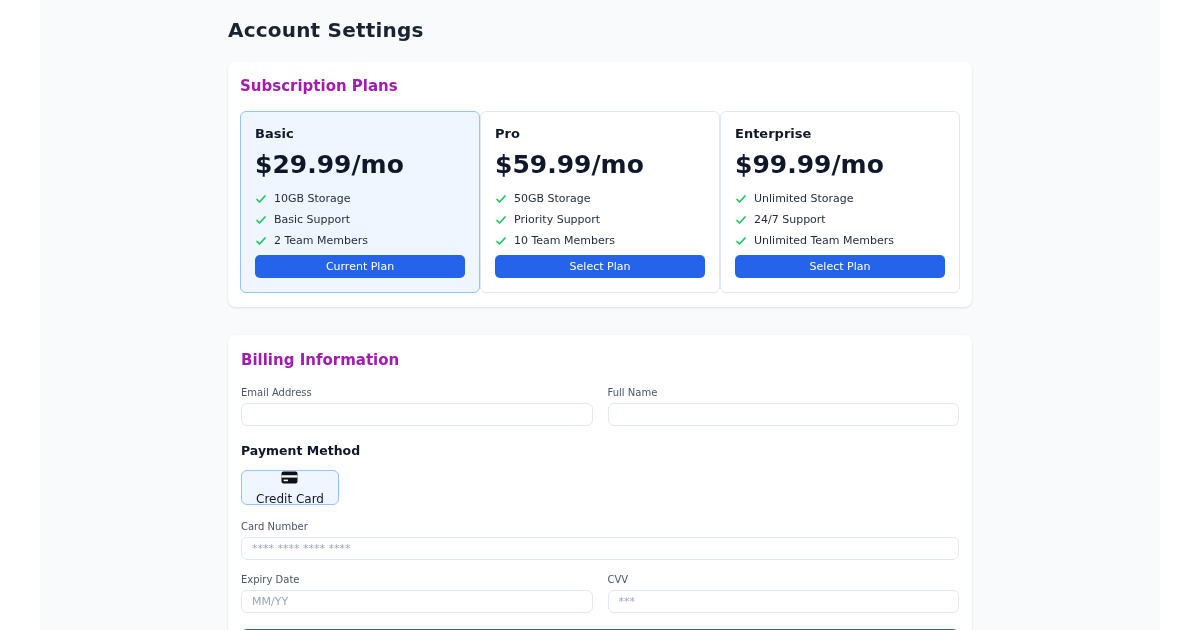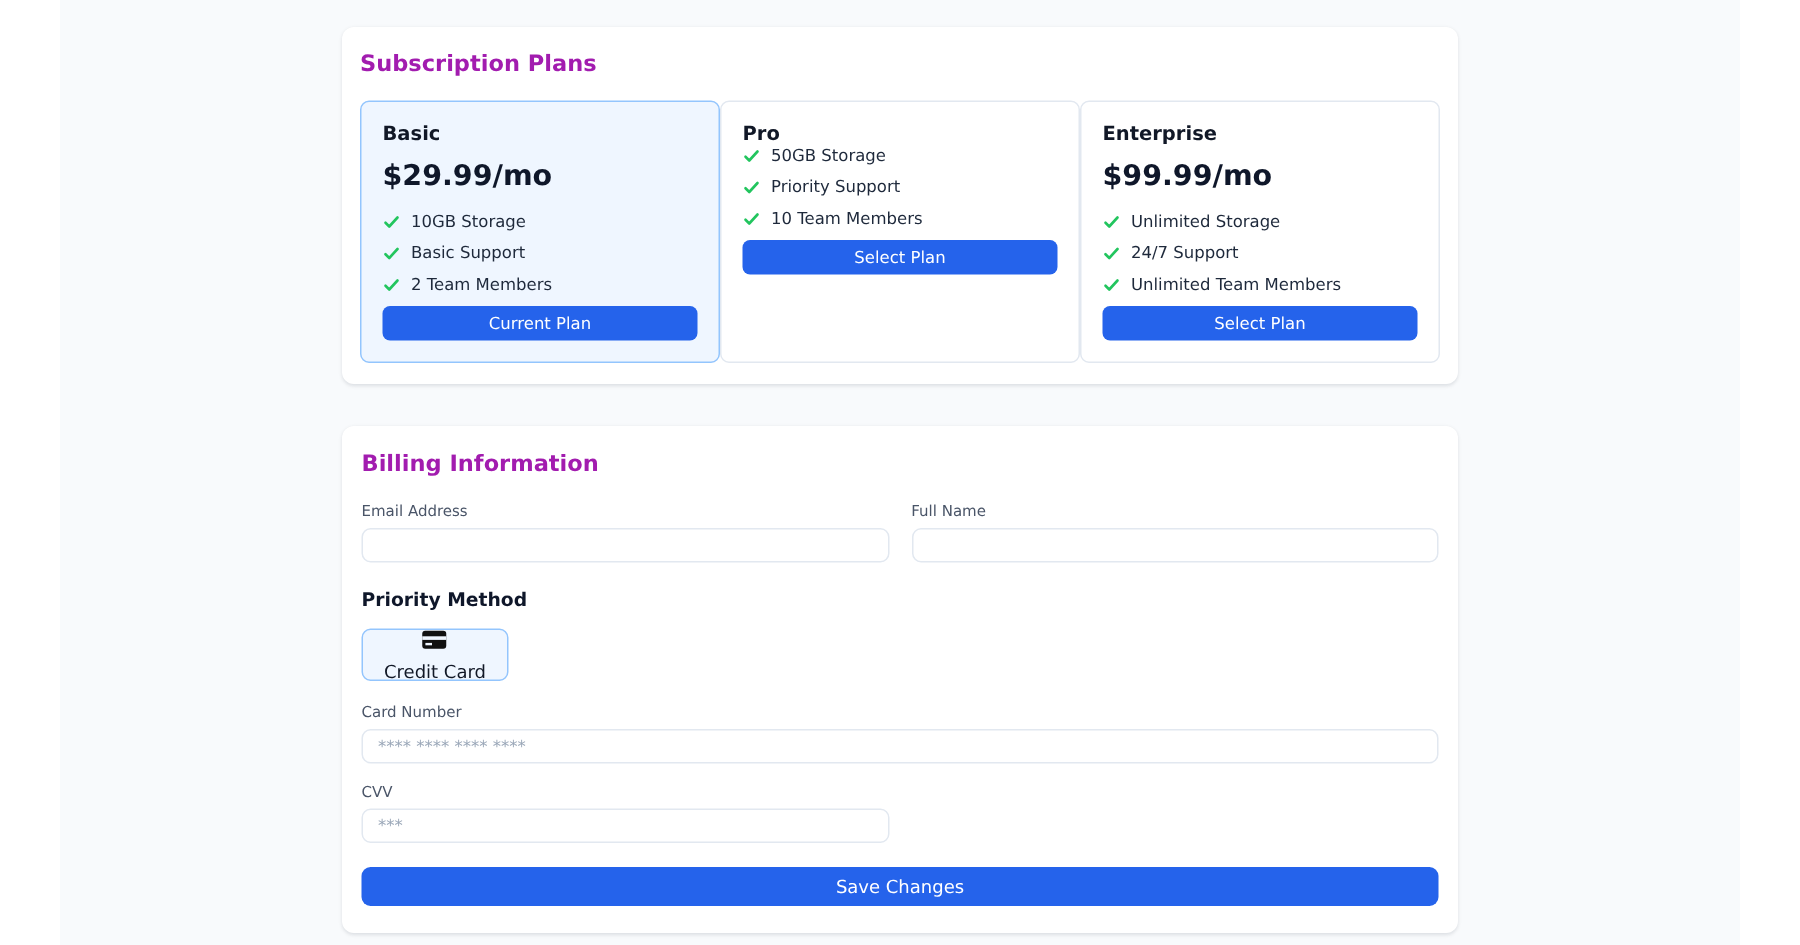--- a/index.html
+++ b/index.html
@@ -55,21 +55,21 @@
   .plan.selected {
     background: #eff6ff;
     border: 1px solid #93c5fd;
   }
   .plan-name {
     font-size: 13px;
     font-weight: bold;
     color: #111827;
   }
   .plan-price {
-    font-size: 19px;
+    font-size: 25px;
     font-weight: bold;
     color: #0f172a;
     margin: 9px 0 13px 0;
   }
   .plan-features { list-style: none; }
   .plan-feature {
     display: flex;
     align-items: flex-end;
     gap: 7px;
     font-size: 11px;
@@ -156,20 +156,21 @@
     border-radius: 6px;
     cursor: pointer;
   }
 </style>
 </head>
 <body>
 
 <div class="page">
   <div class="content">
 
+    <h1 class="page-title">Account Settings</h1>
 
     <section class="card subscription">
       <h2 class="section-heading">Subscription Plans</h2>
 
       <div class="plans">
 
         <div class="plan selected">
           <div class="plan-name">Basic</div>
           <div class="plan-price">$29.99/mo</div>
           <ul class="plan-features">
@@ -196,20 +197,21 @@
                   </svg>
               </span>
               <span>2 Team Members</span>
             </li>
           </ul>
           <button class="plan-btn">Current Plan</button>
         </div>
 
         <div class="plan">
           <div class="plan-name">Pro</div>
+          <div class="plan-price">$59.99/mo</div>
           <ul class="plan-features">
             <li class="plan-feature">
               <span class="check-icon">
                 <svg width="12" height="12" viewBox="0 0 24 24" fill="none" stroke="#22c55e" stroke-width="3.5" stroke-linecap="round" stroke-linejoin="round">
                     <path d="M4 13l5 5L20 6"></path>
                   </svg>
               </span>
               <span>50GB Storage</span>
             </li>
             <li class="plan-feature">
@@ -274,21 +276,21 @@
         <div class="field">
           <span class="field-label">Email Address</span>
           <input type="text" class="text-input" placeholder="" style="">
         </div>
         <div class="field">
           <span class="field-label">Full Name</span>
           <input type="text" class="text-input" placeholder="" style="">
         </div>
       </div>
 
-      <h3 class="subsection-heading">Priority Method</h3>
+      <h3 class="subsection-heading">Payment Method</h3>
 
       <div class="pay-methods">
         <button class="pay-btn selected">
           <span style="display:inline-flex;">
             <svg width="17" height="13" viewBox="0 0 17 13">
               <rect x="0.5" y="0.5" width="16" height="12" rx="2" fill="#111111"></rect>
               <rect x="0.5" y="4.2" width="16" height="2.4" fill="#eff6ff"></rect>
               <rect x="2.6" y="8.6" width="4.4" height="1.6" fill="#eff6ff"></rect>
             </svg>
           </span>
@@ -296,20 +298,24 @@
         </button>
       </div>
 
       <div class="field">
         <span class="field-label">Card Number</span>
         <input type="text" class="text-input" placeholder="**** **** **** ****" style="">
       </div>
 
       <div class="form-row mt14">
         <div class="field">
+          <span class="field-label">Expiry Date</span>
+          <input type="text" class="text-input" placeholder="MM/YY" style="">
+        </div>
+        <div class="field">
           <span class="field-label">CVV</span>
           <input type="text" class="text-input" placeholder="***" style="">
         </div>
       </div>
 
       <button class="save-btn">Save Changes</button>
     </section>
 
   </div>
 </div>

